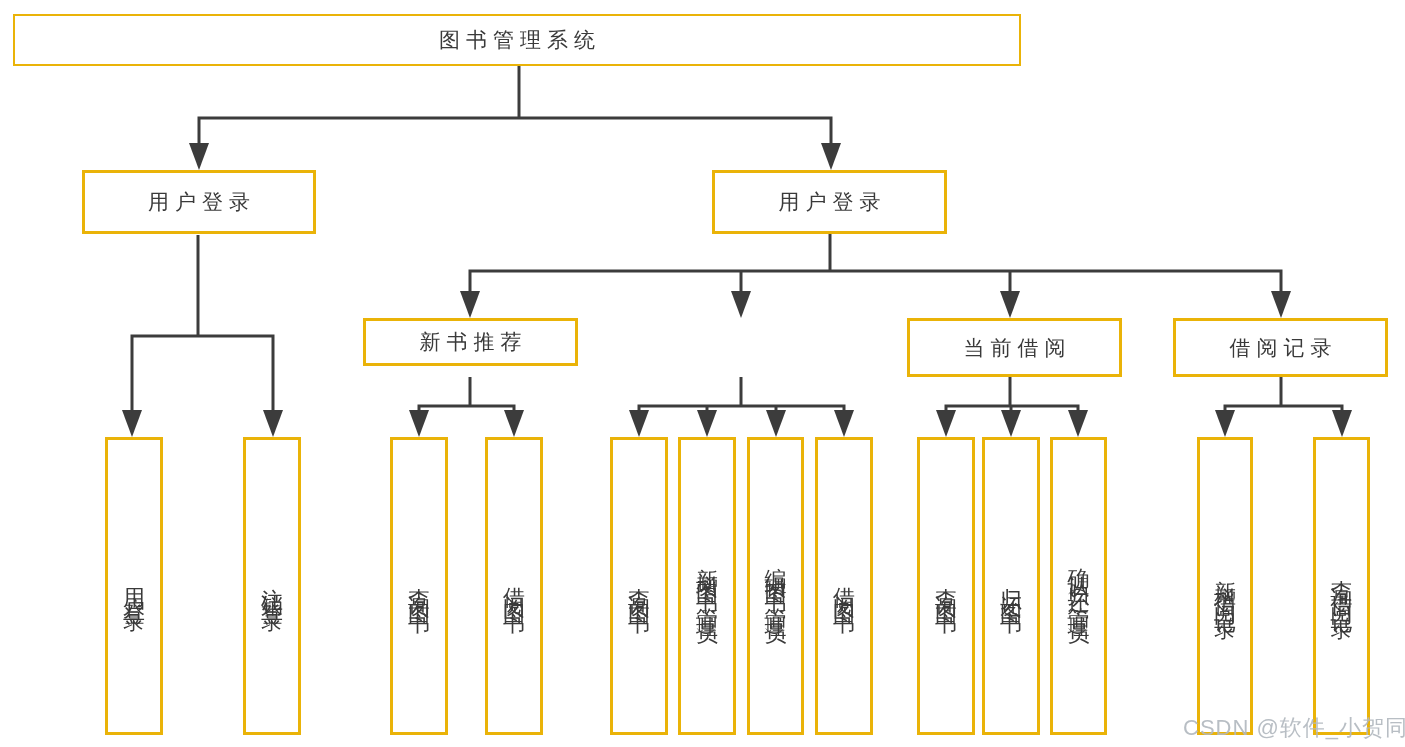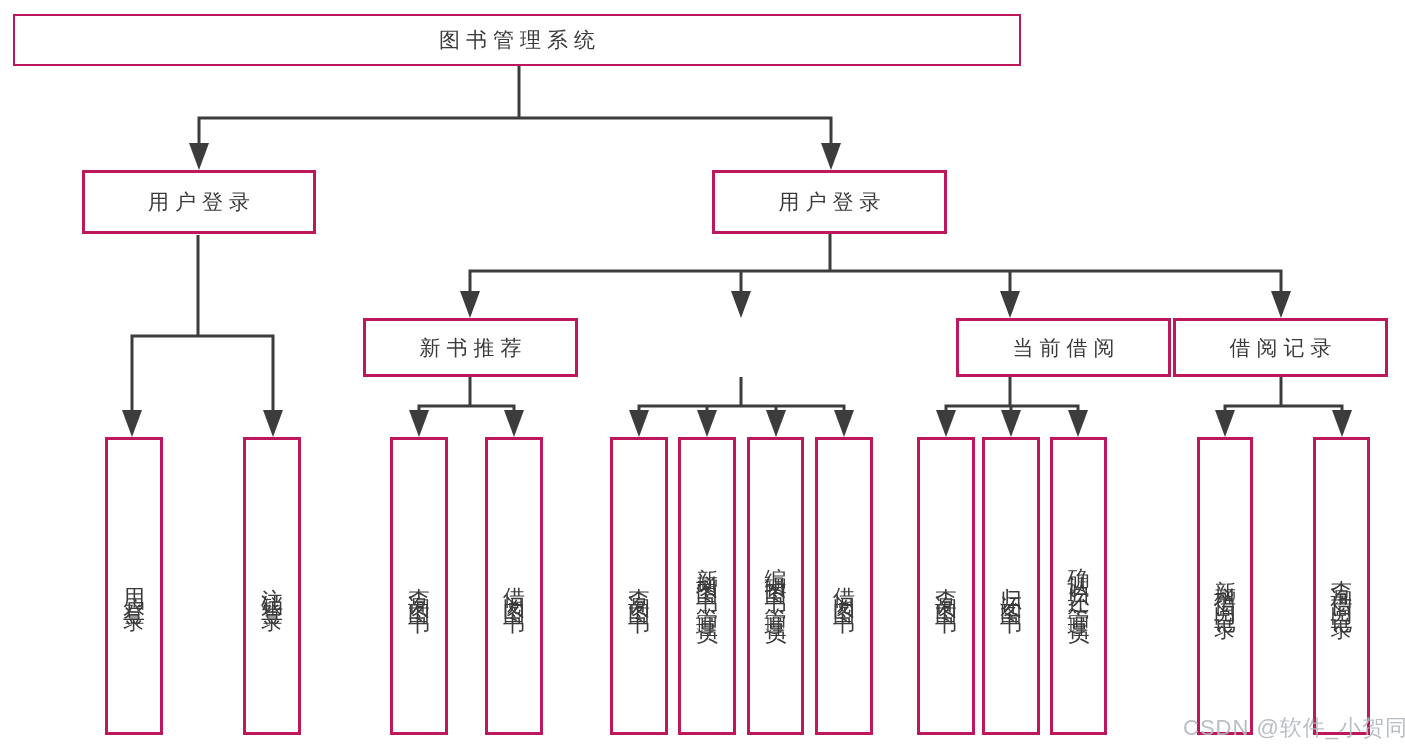--- a/index.html
+++ b/index.html
@@ -3,21 +3,21 @@
 <meta charset="utf-8">
 <style>
   html,body{margin:0;padding:0;background:#ffffff;}
   .canvas{
     position:relative;width:1405px;height:747px;background:#ffffff;overflow:hidden;
     font-family:"Liberation Sans",sans-serif;color:#3a3a3a;
   }
   .connectors{position:absolute;left:0;top:0;width:1405px;height:747px;}
   .node{
     position:absolute;box-sizing:border-box;background:#ffffff;
-    border:3px solid #be185d;display:flex;align-items:center;justify-content:center;
+    border:3px solid #eab308;display:flex;align-items:center;justify-content:center;
     font-size:21px;letter-spacing:6px;white-space:nowrap;
   }
   .node.root{border-width:2px;}
   .node .hlabel{display:block;transform:translateX(3px);} 
   .node.leaf{font-size:22px;letter-spacing:0;}
   .vtext{
     writing-mode:vertical-rl;text-orientation:mixed;
     letter-spacing:8px;line-height:1;display:block;
   }
   .watermark{
@@ -93,24 +93,24 @@
     <span class="hlabel">图书管理系统</span>
   </div>
 
   <div class="node" style="left:82px;top:170px;width:234px;height:64px">
     <span class="hlabel">用户登录</span>
   </div>
   <div class="node" style="left:712px;top:170px;width:235px;height:64px">
     <span class="hlabel">用户登录</span>
   </div>
 
-  <div class="node" style="left:363px;top:318px;width:215px;height:59px">
+  <div class="node" style="left:363px;top:318px;width:215px;height:48px">
     <span class="hlabel">新书推荐</span>
   </div>
-  <div class="node" style="left:956px;top:318px;width:215px;height:59px">
+  <div class="node" style="left:907px;top:318px;width:215px;height:59px">
     <span class="hlabel">当前借阅</span>
   </div>
   <div class="node" style="left:1173px;top:318px;width:215px;height:59px">
     <span class="hlabel">借阅记录</span>
   </div>
 
   <div class="node leaf" style="left:105px;top:437px;width:58px;height:298px">
     <span class="vtext">用户登录</span>
   </div>
   <div class="node leaf" style="left:243px;top:437px;width:58px;height:298px">

